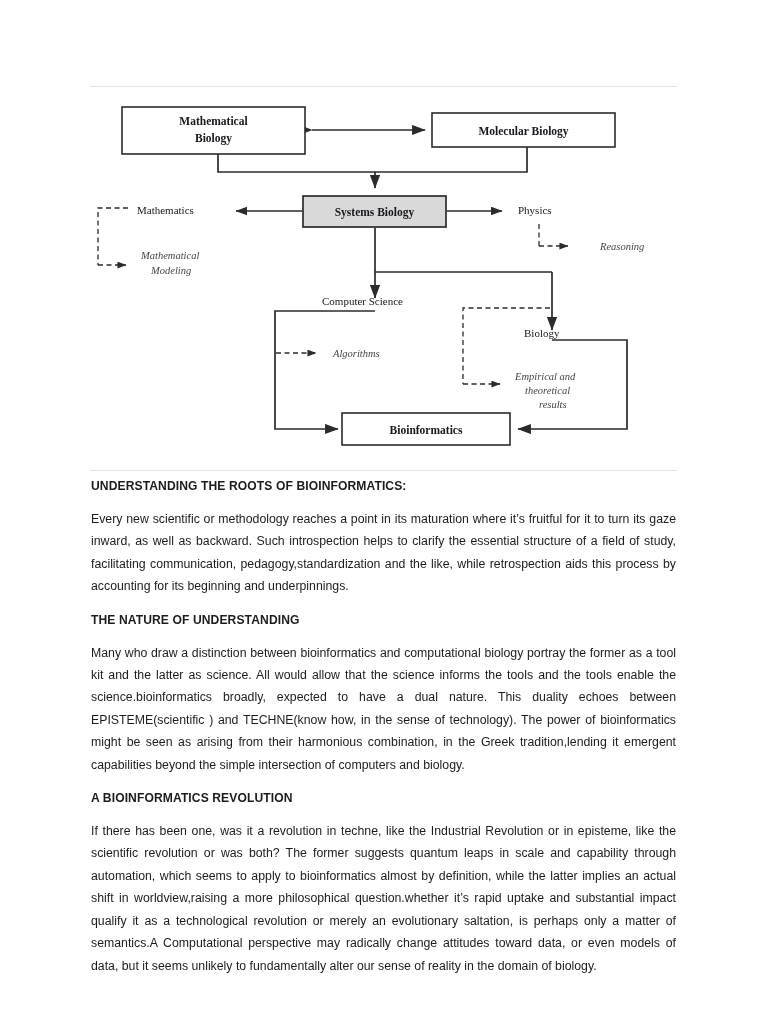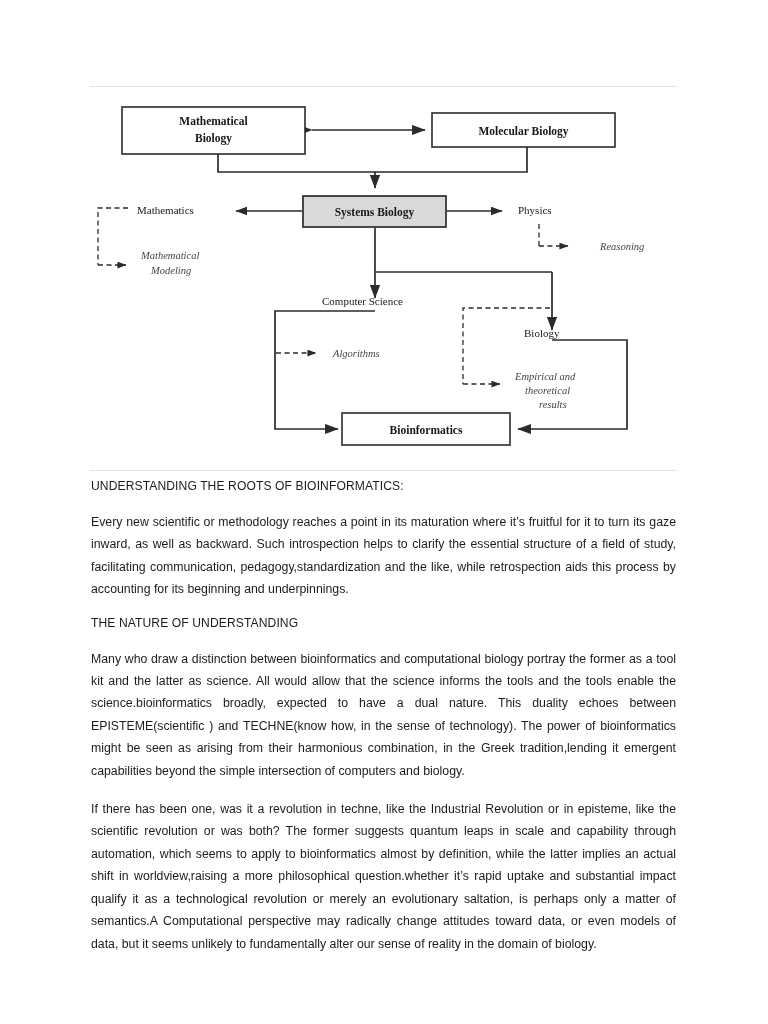--- a/index.html
+++ b/index.html
@@ -71,27 +71,27 @@
     left: 91px;
     top: 478px;
     width: 585px;
   }
   .heading {
     font-size: 12.1px;
     line-height: 17px;
     letter-spacing: 0.1px;
     color: #1c1c1c;
     margin: 0 0 13px 0;
-    font-weight: normal;
+    font-weight: bold;
   }
   .para {
     font-size: 12.3px;
     line-height: 22.4px;
     color: #1c1c1c;
-    margin: 16px 0 14px 0;
+    margin: 8px 0 14px 0;
     text-align: justify;
     text-justify: inter-word;
   }
 </style>
 </head>
 <body>
 
 <div class="page">
 
   <div class="rule rule-top"></div>
@@ -202,18 +202,19 @@
   <div class="rule rule-bottom"></div>
 
   <div class="text-col">
 
     <p class="heading">UNDERSTANDING THE ROOTS OF BIOINFORMATICS:</p>
     <p class="para">Every new scientific or methodology reaches a point in its maturation where it’s fruitful for it to turn its gaze inward, as well as backward. Such introspection helps to clarify the essential structure of a field of study, facilitating communication, pedagogy,standardization and the like, while retrospection aids this process by accounting for its beginning and underpinnings.</p>
 
     <p class="heading">THE NATURE OF UNDERSTANDING</p>
     <p class="para">Many who draw a distinction between bioinformatics and computational biology portray the former as a tool kit and the latter as science. All would allow that the science informs the tools and the tools enable the science.bioinformatics broadly, expected to have a dual nature. This duality echoes between EPISTEME(scientific ) and TECHNE(know how, in the sense of technology). The power of bioinformatics might be seen as arising from their harmonious combination, in the Greek tradition,lending it emergent capabilities beyond the simple intersection of computers and biology.</p>
 
+    <p class="heading">A BIOINFORMATICS REVOLUTION</p>
     <p class="para">If there has been one, was it a revolution in techne, like the Industrial Revolution or in episteme, like the scientific revolution or was both? The former suggests quantum leaps in scale and capability through automation, which seems to apply to bioinformatics almost by definition, while the latter implies an actual shift in worldview,raising a more philosophical question.whether it’s rapid uptake and substantial impact qualify it as a technological revolution or merely an evolutionary saltation, is perhaps only a matter of semantics.A Computational perspective may radically change attitudes toward data, or even models of data, but it seems unlikely to fundamentally alter our sense of reality in the domain of biology.</p>
 
 
   </div>
 
 </div>
 
 </body></html>

